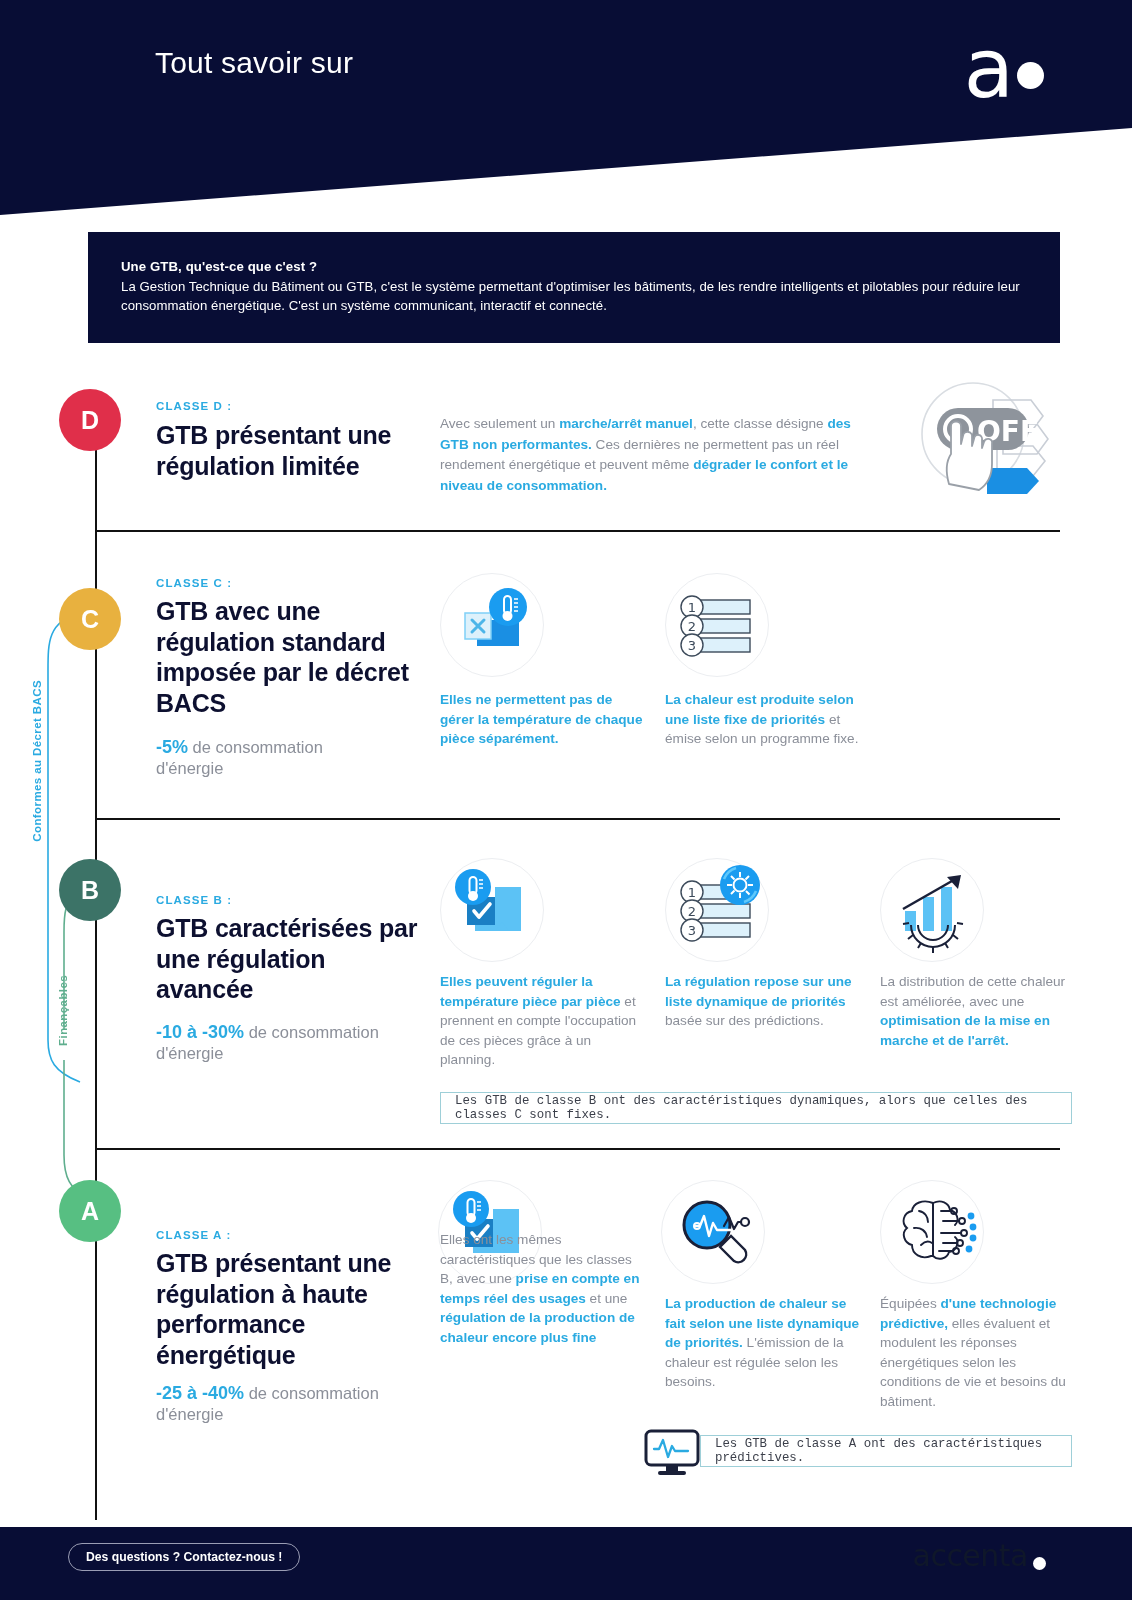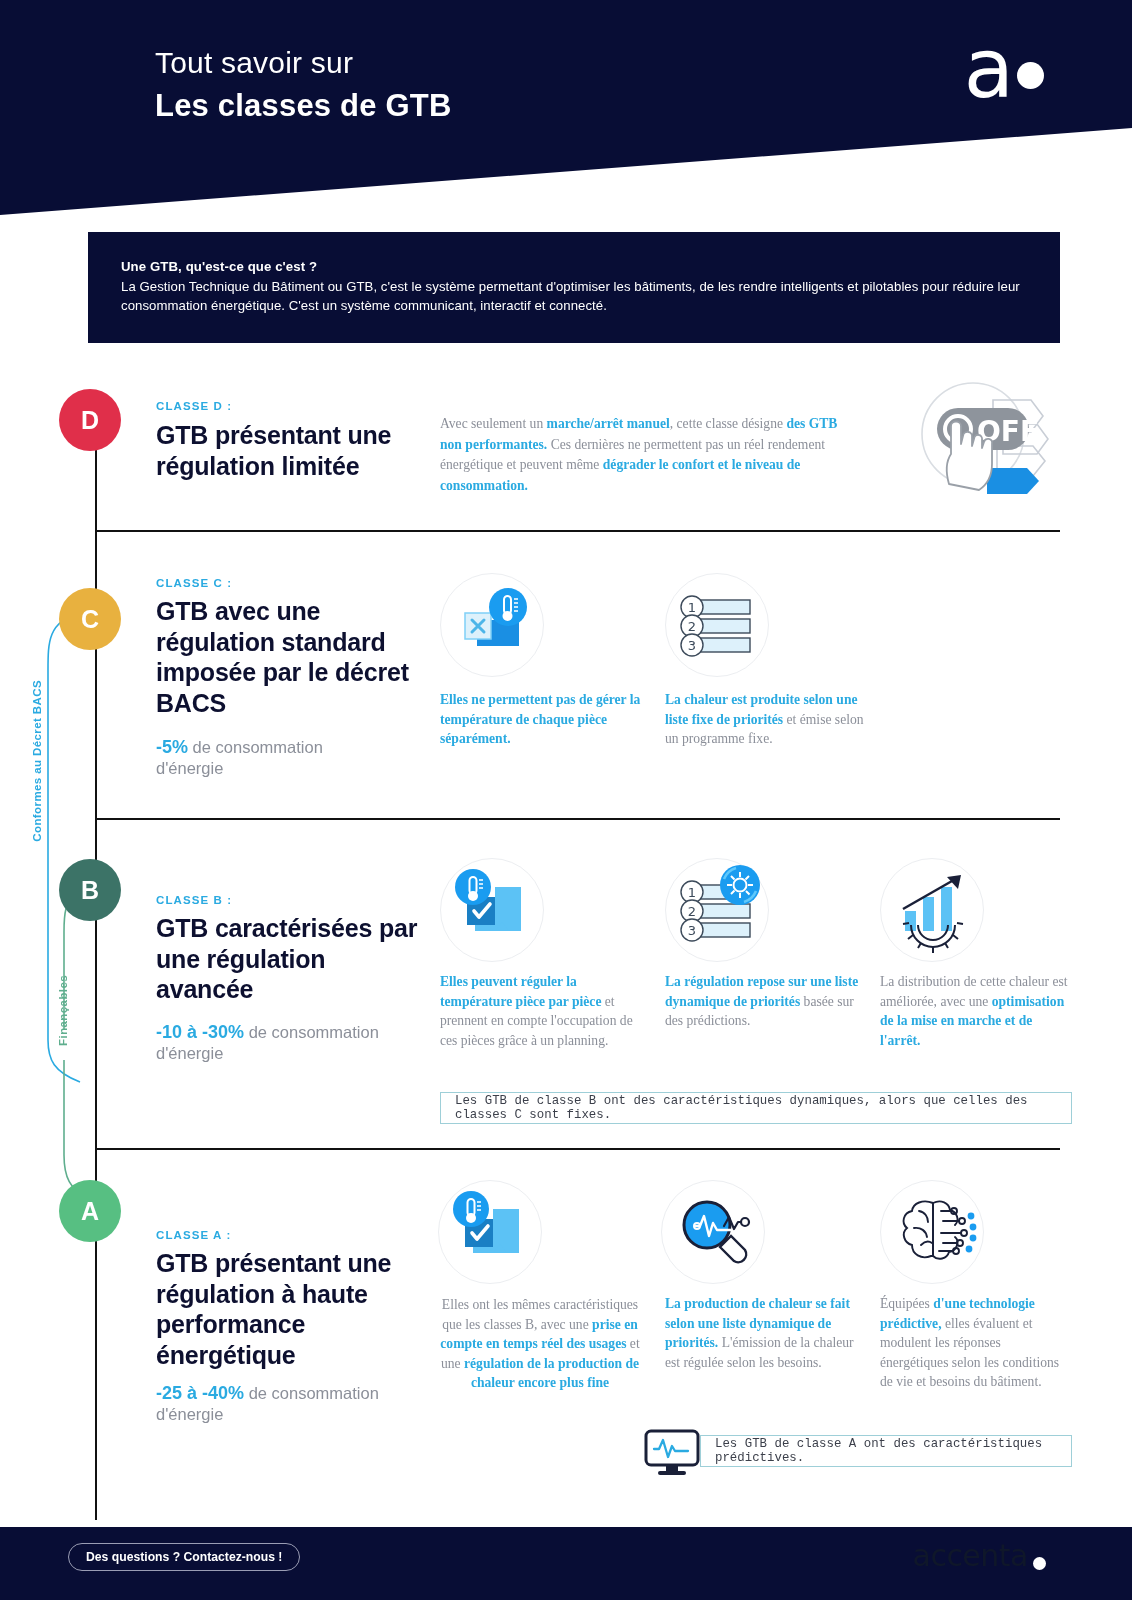--- a/index.html
+++ b/index.html
@@ -68,21 +68,21 @@
     display:flex; align-items:center; justify-content:center;
   }
 
   
   .sec-label { position:absolute; font-size:11.5px; font-weight:bold; color:#2aaae1; letter-spacing:1.1px; }
   .sec-title { position:absolute; font-size:25px; font-weight:bold; color:#0d1030; line-height:30.5px; letter-spacing:-.2px;}
   .sec-pct   { position:absolute; font-size:16.5px; color:#8b8f99; line-height:21px; }
   .sec-pct b { color:#2aaae1; font-size:18px; font-weight:bold; }
 
   
-  .col { position:absolute; font-size:13.6px; line-height:19.5px; color:#8b8f99;font-family:Liberation Serif, serif; }
+  .col { position:absolute; font-size:13.6px; line-height:19.5px; color:#8b8f99; }
   .col b { color:#2aaae1; font-weight:bold; }
   .col.d { color:#8b8f99; font-size:13.6px; line-height:20.5px; }
 
   
   .iconwrap { position:absolute; width:104px; height:104px; border-radius:50%;
               border:1px solid #eceef1; background:#fff; }
   .iconwrap svg { position:absolute; left:0; top:0; }
 
   
   .note {
@@ -108,21 +108,20 @@
     position:absolute; right:86px; top:1557px; width:13px; height:13px; border-radius:50%; background:#fff;
   }
 </style>
 </head>
 <body>
 
 <div class="page">
 
   <div class="header"></div>
   <div class="header-title-sm">Tout savoir sur</div>
-  <div class="header-title-lg">Les classes de GTB</div>
   <div class="brand-a">a</div>
   <div class="brand-dot"></div>
 
   <div class="intro">
     <div class="intro-q">Une GTB, qu'est-ce que c'est ?</div>
     <div class="intro-p">La Gestion Technique du Bâtiment ou GTB, c'est le système permettant d'optimiser les bâtiments, de les rendre intelligents et pilotables pour réduire leur consommation énergétique. C'est un système communicant, interactif et connecté.</div>
   </div>
 
   <div class="spine"></div>
   <div class="divider" style="top:530px;"></div>
@@ -269,21 +268,21 @@
       <path d="M34 44 h20 v-16 h26 v44 h-46 z" fill="#5cc2f5"></path>
       <path d="M34 58 h20 v14 l7 -9 l7 9 v-14 h12 v14 h-46 z" fill="#5cc2f5"></path>
       <rect x="26" y="38" width="28" height="28" fill="#1a7fc4"></rect>
       <path d="M33 52 l5 6 l11 -13" stroke="#fff" stroke-width="3.6" fill="none" stroke-linecap="round" stroke-linejoin="round"></path>
       <circle cx="32" cy="28" r="18" fill="#1a9cf0"></circle>
       <rect x="28.5" y="18" width="7" height="17" rx="3.5" fill="none" stroke="#fff" stroke-width="2"></rect>
       <circle cx="32" cy="37" r="5" fill="#fff"></circle>
       <path d="M38 21 h4 M38 25 h4 M38 29 h4" stroke="#fff" stroke-width="1.5"></path>
     </svg>
   </div>
-  <div class="col" style="left:440px; top:1295px; width:200px;text-align:center;">Elles ont les mêmes caractéristiques que les classes B, avec une <b>prise en compte en temps réel des usages</b> et une <b>régulation de la production de chaleur encore plus fine</b></div>
+  <div class="col" style="left:440px; top:1230px; width:200px;">Elles ont les mêmes caractéristiques que les classes B, avec une <b>prise en compte en temps réel des usages</b> et une <b>régulation de la production de chaleur encore plus fine</b></div>
 
   <div class="iconwrap" style="left:661px; top:1180px;">
     <svg width="104" height="104" viewBox="0 0 104 104">
       <circle cx="45" cy="44" r="23" fill="#1a9cf0" stroke="#1a2038" stroke-width="3"></circle>
       <path d="M33 45 h5 l4 -10 l5 20 l4 -13 l4 7 h18" fill="none" stroke="#fff" stroke-width="2.4" stroke-linecap="round" stroke-linejoin="round"></path>
       <path d="M62 45 l5 -9 l5 12 l4 -7 h5" fill="none" stroke="#1a2038" stroke-width="2.2" stroke-linecap="round" stroke-linejoin="round"></path>
       <circle cx="35" cy="45" r="3" fill="none" stroke="#fff" stroke-width="2"></circle>
       <circle cx="83" cy="41" r="4" fill="#fff" stroke="#1a2038" stroke-width="2.2"></circle>
       <path d="M60 61 L78 79" stroke="#1a2038" stroke-width="3"></path>
       <path d="M58 66 l14 14 a8 8 0 0 0 11 -11 l-14 -14 z" fill="#fff" stroke="#1a2038" stroke-width="2.4"></path>

